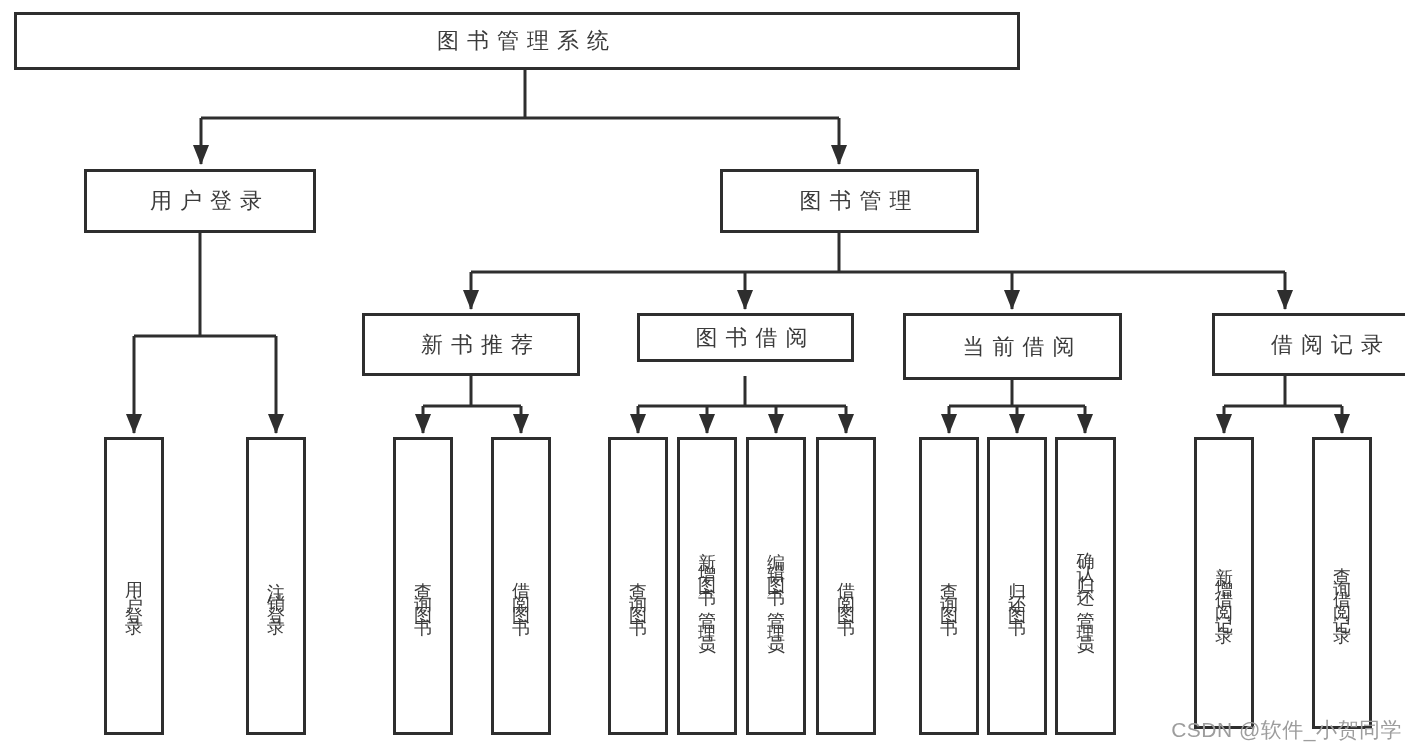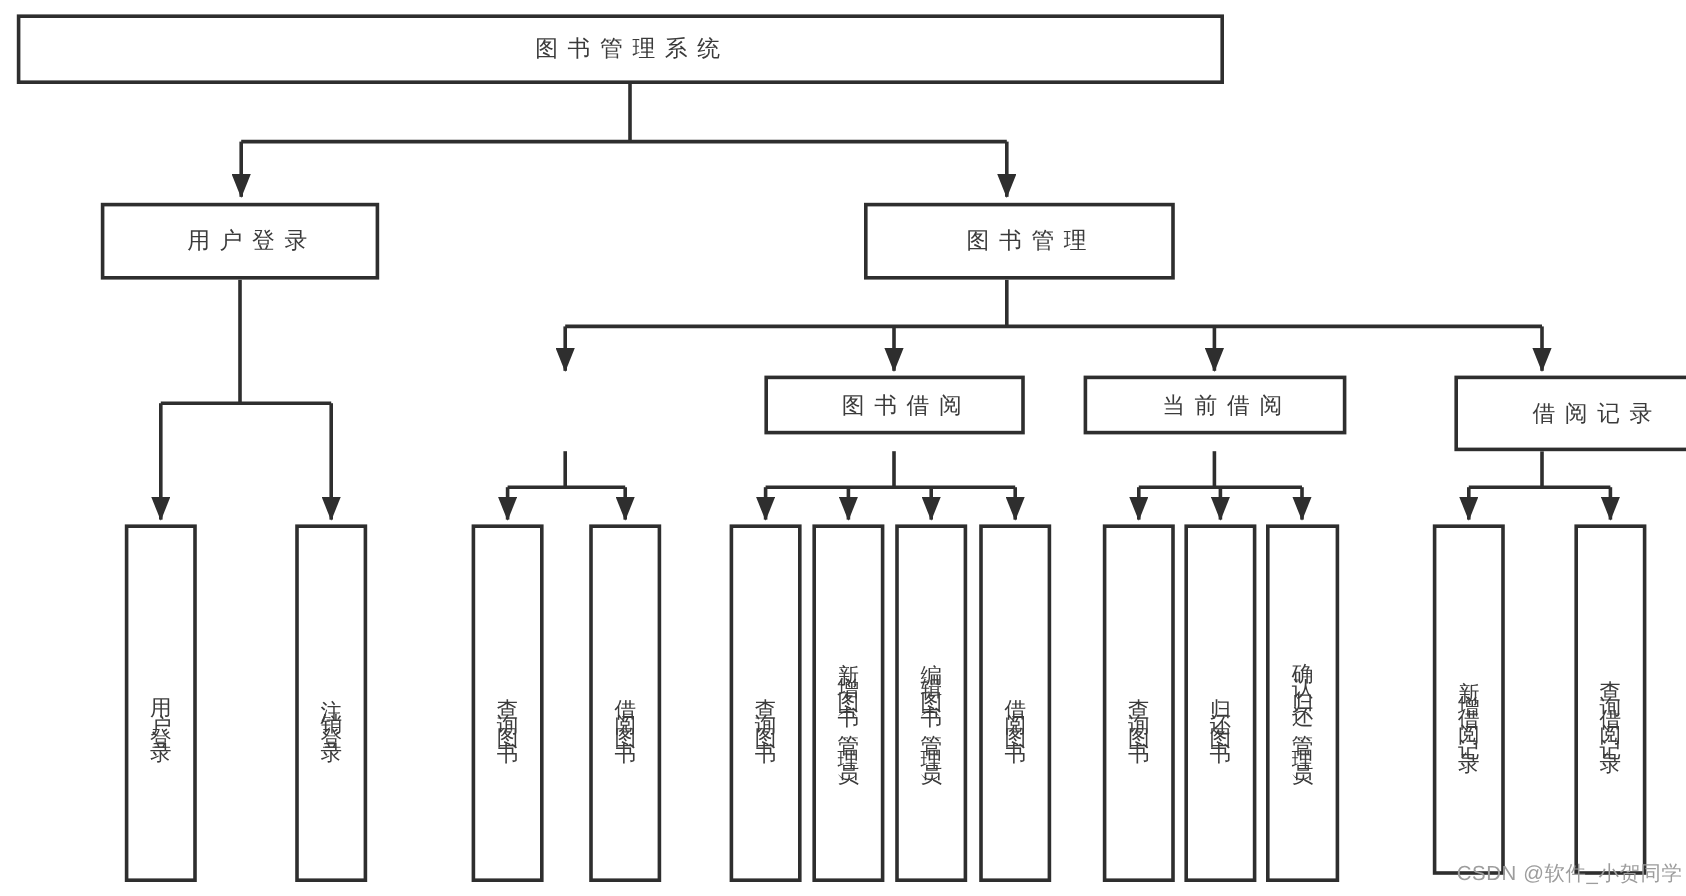--- a/index.html
+++ b/index.html
@@ -16,39 +16,39 @@
     box-sizing:border-box;
     border:3px solid #2e2e2e;
     background:#ffffff;
     color:#3b3b3b;
     display:flex;
     align-items:center;
     justify-content:center;
     z-index:2;
   }
   .box.h{
-    font-size:19px;
+    font-size:22px;
     letter-spacing:8px;
     padding-left:20px; 
     white-space:nowrap;
   }
   .box.v{
     writing-mode:vertical-rl;
     text-orientation:mixed;
     font-size:18px;
     letter-spacing:12px;
     padding-top:12px; 
     line-height:1;
   }
   .watermark{
     position:absolute;
     right:3px;
     top:716px;
     z-index:3;
-    font-size:17px;
+    font-size:21px;
     color:#9d9d9d;
     letter-spacing:0.5px;
     white-space:nowrap;
   }
 </style>
 </head>
 <body>
 
 <div id="canvas">
 
@@ -100,22 +100,23 @@
       <path d="M1224,406 V433" marker-end="url(#arrow)"></path>
       <path d="M1342,406 V433" marker-end="url(#arrow)"></path>
     </g>
   </svg>
 
   <div class="box h" style="left:14px;top:12px;width:1006px;height:58px">图书管理系统</div>
 
   <div class="box h" style="left:84px;top:169px;width:232px;height:64px">用户登录</div>
   <div class="box h" style="left:720px;top:169px;width:259px;height:64px">图书管理</div>
 
+  <div class="box h" style="left:362px;top:313px;width:218px;height:63px">新书推荐</div>
   <div class="box h" style="left:637px;top:313px;width:217px;height:49px">图书借阅</div>
-  <div class="box h" style="left:903px;top:313px;width:219px;height:49px">当前借阅</div>
+  <div class="box h" style="left:903px;top:313px;width:219px;height:67px">当前借阅</div>
   <div class="box h" style="left:1212px;top:313px;width:218px;height:63px">借阅记录</div>
 
   <div class="box v" style="left:104px;top:437px;width:60px;height:298px">用户登录</div>
   <div class="box v" style="left:246px;top:437px;width:60px;height:298px">注销登录</div>
 
   <div class="box v" style="left:393px;top:437px;width:60px;height:298px">查询图书</div>
   <div class="box v" style="left:491px;top:437px;width:60px;height:298px">借阅图书</div>
 
   <div class="box v" style="left:608px;top:437px;width:60px;height:298px">查询图书</div>
   <div class="box v" style="left:677px;top:437px;width:60px;height:298px">新增图书（管理员）</div>

